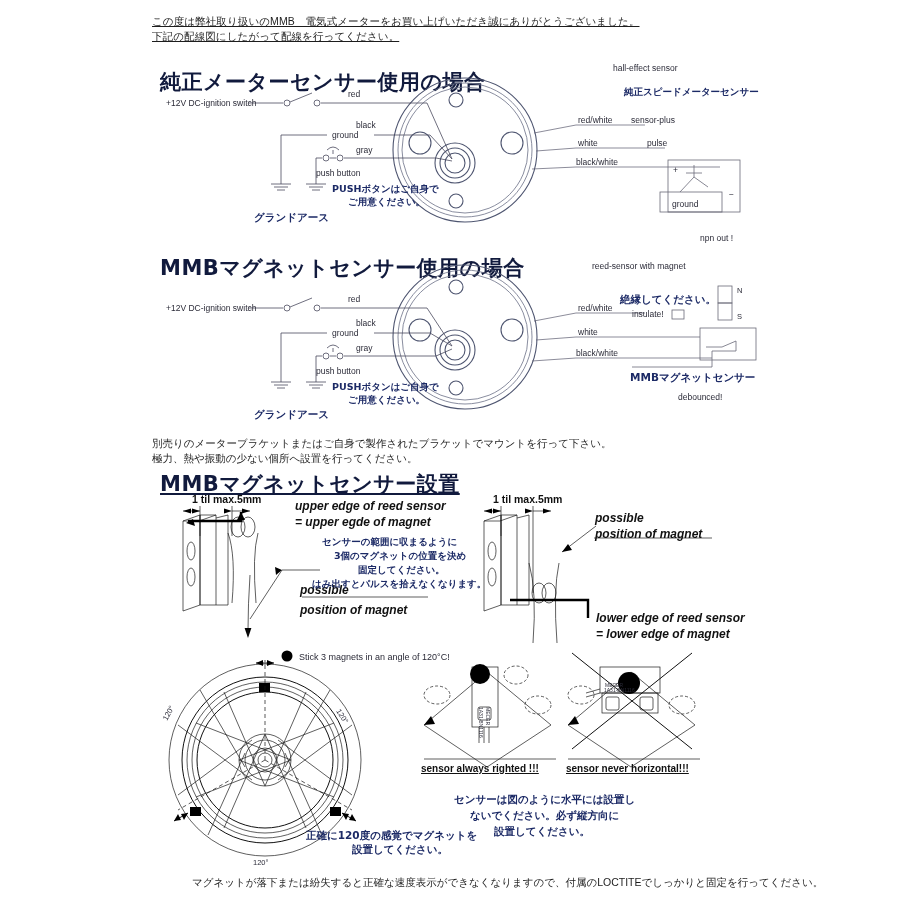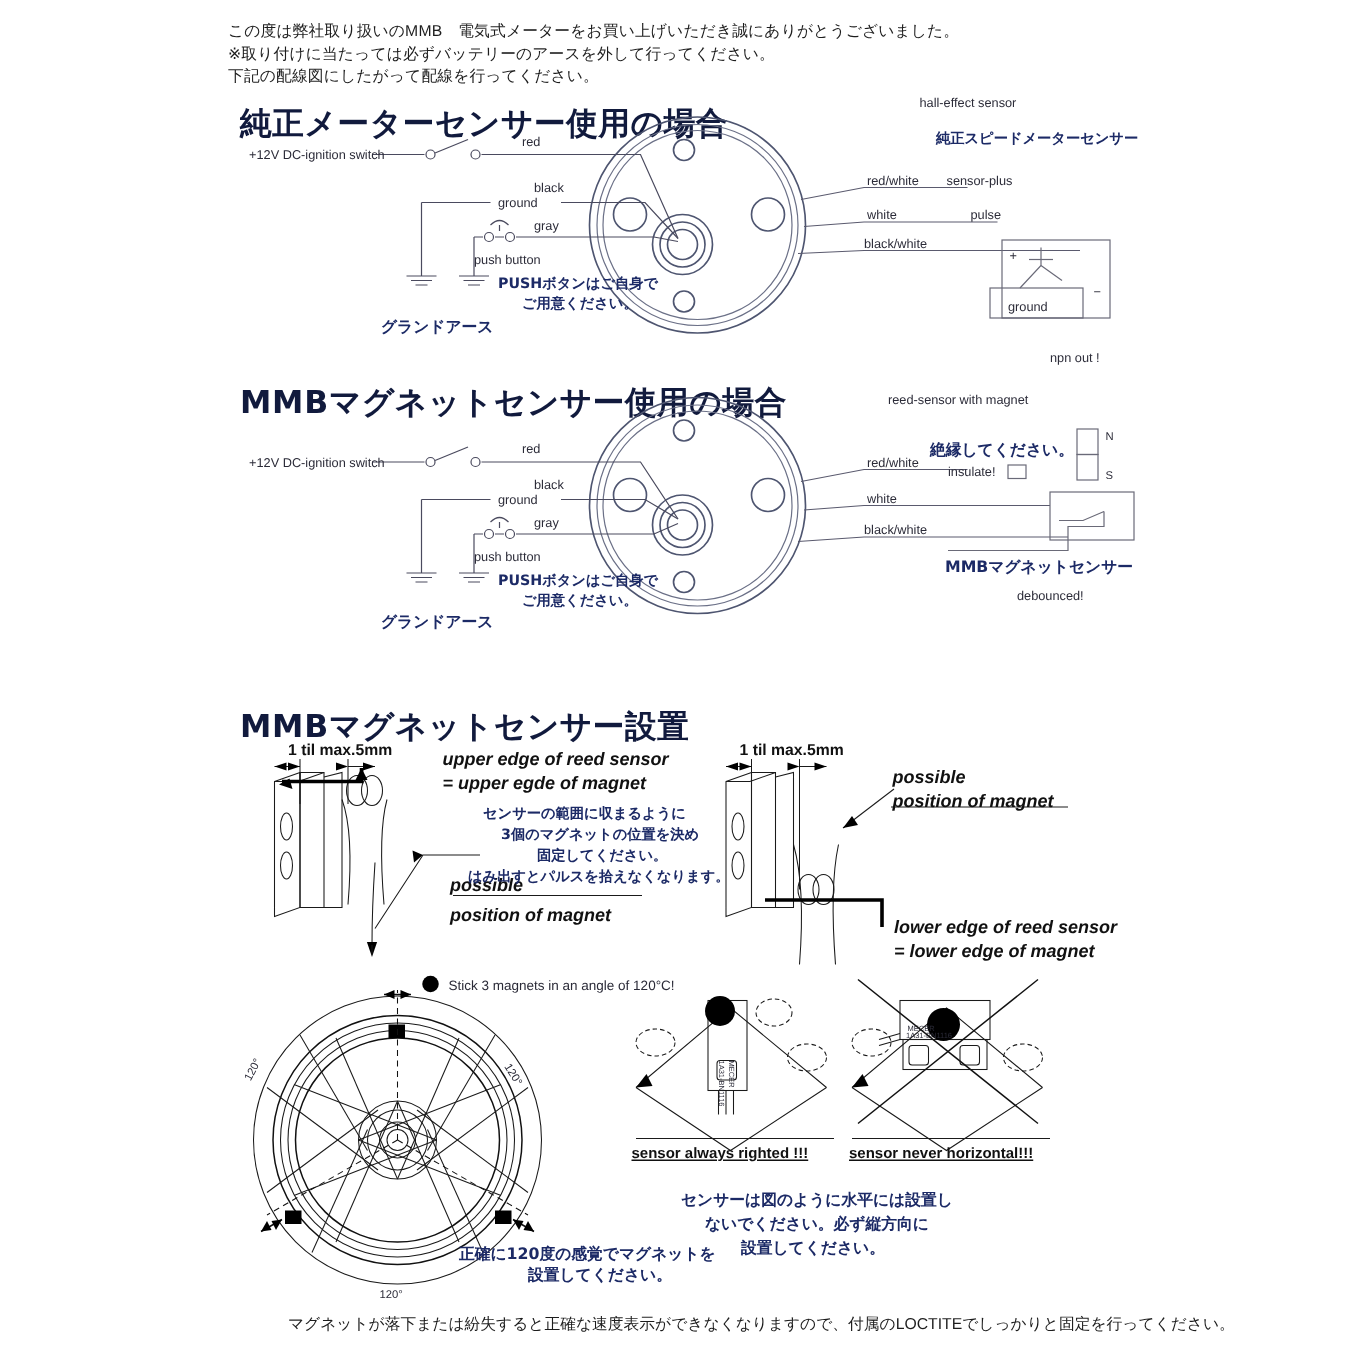--- a/index.html
+++ b/index.html
@@ -24,20 +24,21 @@
   
   .intro {
     position: absolute;
     left: 152px;
     top: 14px;
     width: 620px;
     font-size: 10.5px;
     line-height: 15px;
     color: #1d1d1d;
     letter-spacing: 0.1px;
+    text-decoration: underline;
   }
   .intro div { white-space: nowrap; }
 
   .midnote {
     position: absolute;
     left: 152px;
     top: 436px;
     width: 620px;
     font-size: 10.5px;
     line-height: 14.5px;
@@ -98,21 +99,20 @@
   .ink-fill { fill: #000000; }
   .dash   { stroke: #111111; stroke-width: 0.7; fill: none; stroke-dasharray: 4 3; }
 </style>
 </head>
 <body>
 
 <div class="page">
 
   <div class="intro">
     <div>この度は弊社取り扱いのMMB　電気式メーターをお買い上げいただき誠にありがとうございました。</div>
-    <div>※取り付けに当たっては必ずバッテリーのアースを外して行ってください。</div>
     <div>下記の配線図にしたがって配線を行ってください。</div>
   </div>
 
   <div class="heading" style="left:160px; top:68px;">純正メーターセンサー使用の場合</div>
 
   <svg class="stage" style="left:0px; top:55px;" width="900" height="190" viewBox="0 0 900 190">
 
     <g>
       <circle class="gauge" cx="465" cy="95" r="72"></circle>
       <circle class="gauge-thin" cx="465" cy="95" r="67"></circle>
@@ -257,22 +257,26 @@
     <text class="lbl" x="578" y="56">red/white</text>
     <text class="lbl" x="578" y="80">white</text>
     <text class="lbl" x="576" y="101">black/white</text>
     <text class="lbl" x="632" y="62">insulate!</text>
     <text class="lbl-s" x="737" y="38">N</text>
     <text class="lbl-s" x="737" y="64">S</text>
     <text class="jp-blue-lg" x="630" y="126">MMBマグネットセンサー</text>
     <text class="lbl" x="678" y="145">debounced!</text>
   </svg>
 
-
-  <div class="heading" style="left:160px; top:470px;">MMBマグネットセンサー設置</div>
+  <div class="midnote">
+    <div>別売りのメーターブラケットまたはご自身で製作されたブラケットでマウントを行って下さい。</div>
+    <div>極力、熱や振動の少ない個所へ設置を行ってください。</div>
+  </div>
+
+  <div class="heading" style="left:160px; top:470px;text-decoration:underline;">MMBマグネットセンサー設置</div>
 
   <svg class="stage" style="left:0px; top:488px;" width="900" height="165" viewBox="0 0 900 165">
 
     <g>
 
       <path class="ink-thin" d="M183 33 L200 27 L200 117 L183 123 Z"></path>
       <path class="ink-thin" d="M200 27 L216 27 L216 117 L200 117 Z"></path>
       <path class="ink-thin" d="M183 33 L199 33"></path>
       <path class="ink-thin" d="M199 33 L216 27"></path>
       <ellipse class="ink-thin" cx="191" cy="63" rx="4" ry="9"></ellipse>

